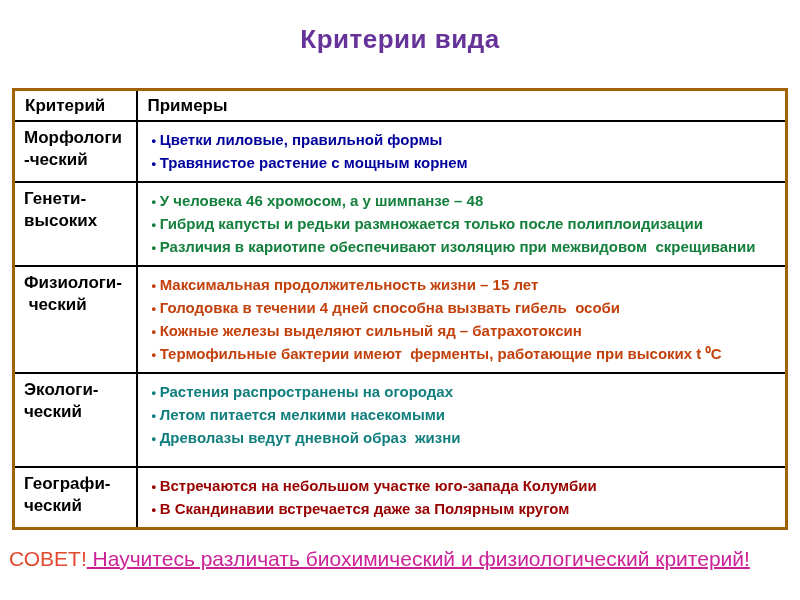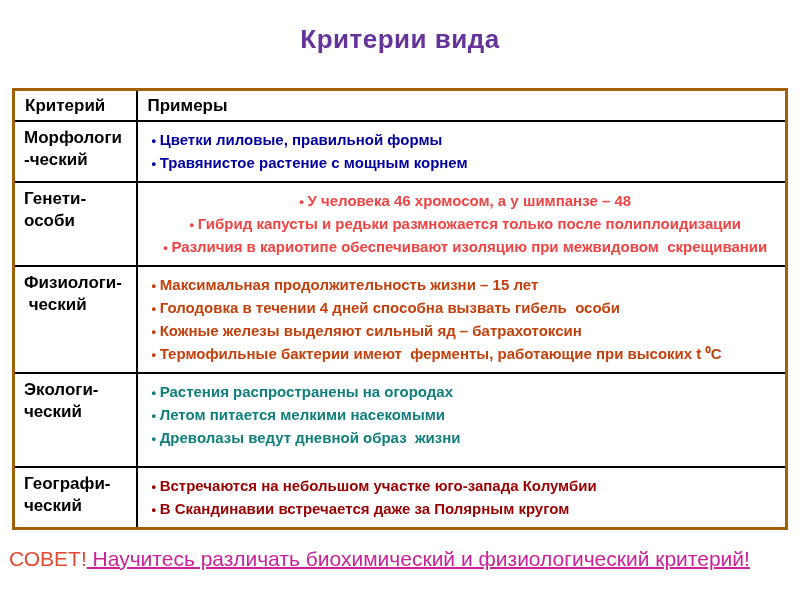--- a/index.html
+++ b/index.html
@@ -120,23 +120,23 @@
 -ческий</td>
           <td class="examples-cell">
             <ul class="examples-list" style="color: rgb(0, 0, 156);">
               <li>Цветки лиловые, правильной формы</li>
               <li>Травянистое растение с мощным корнем</li>
             </ul>
           </td>
         </tr>
         <tr>
           <td class="label-cell">Генети-
-особи</td>
+высоких</td>
           <td class="examples-cell">
-            <ul class="examples-list" style="color: #ef4444; text-align: center;">
+            <ul class="examples-list" style="color: #15803d;">
               <li>У человека 46 хромосом, а у шимпанзе – 48</li>
               <li>Гибрид капусты и редьки размножается только после полиплоидизации</li>
               <li>Различия в кариотипе обеспечивают изоляцию при межвидовом  скрещивании</li>
             </ul>
           </td>
         </tr>
         <tr>
           <td class="label-cell">Физиологи-
  ческий</td>
           <td class="examples-cell">

